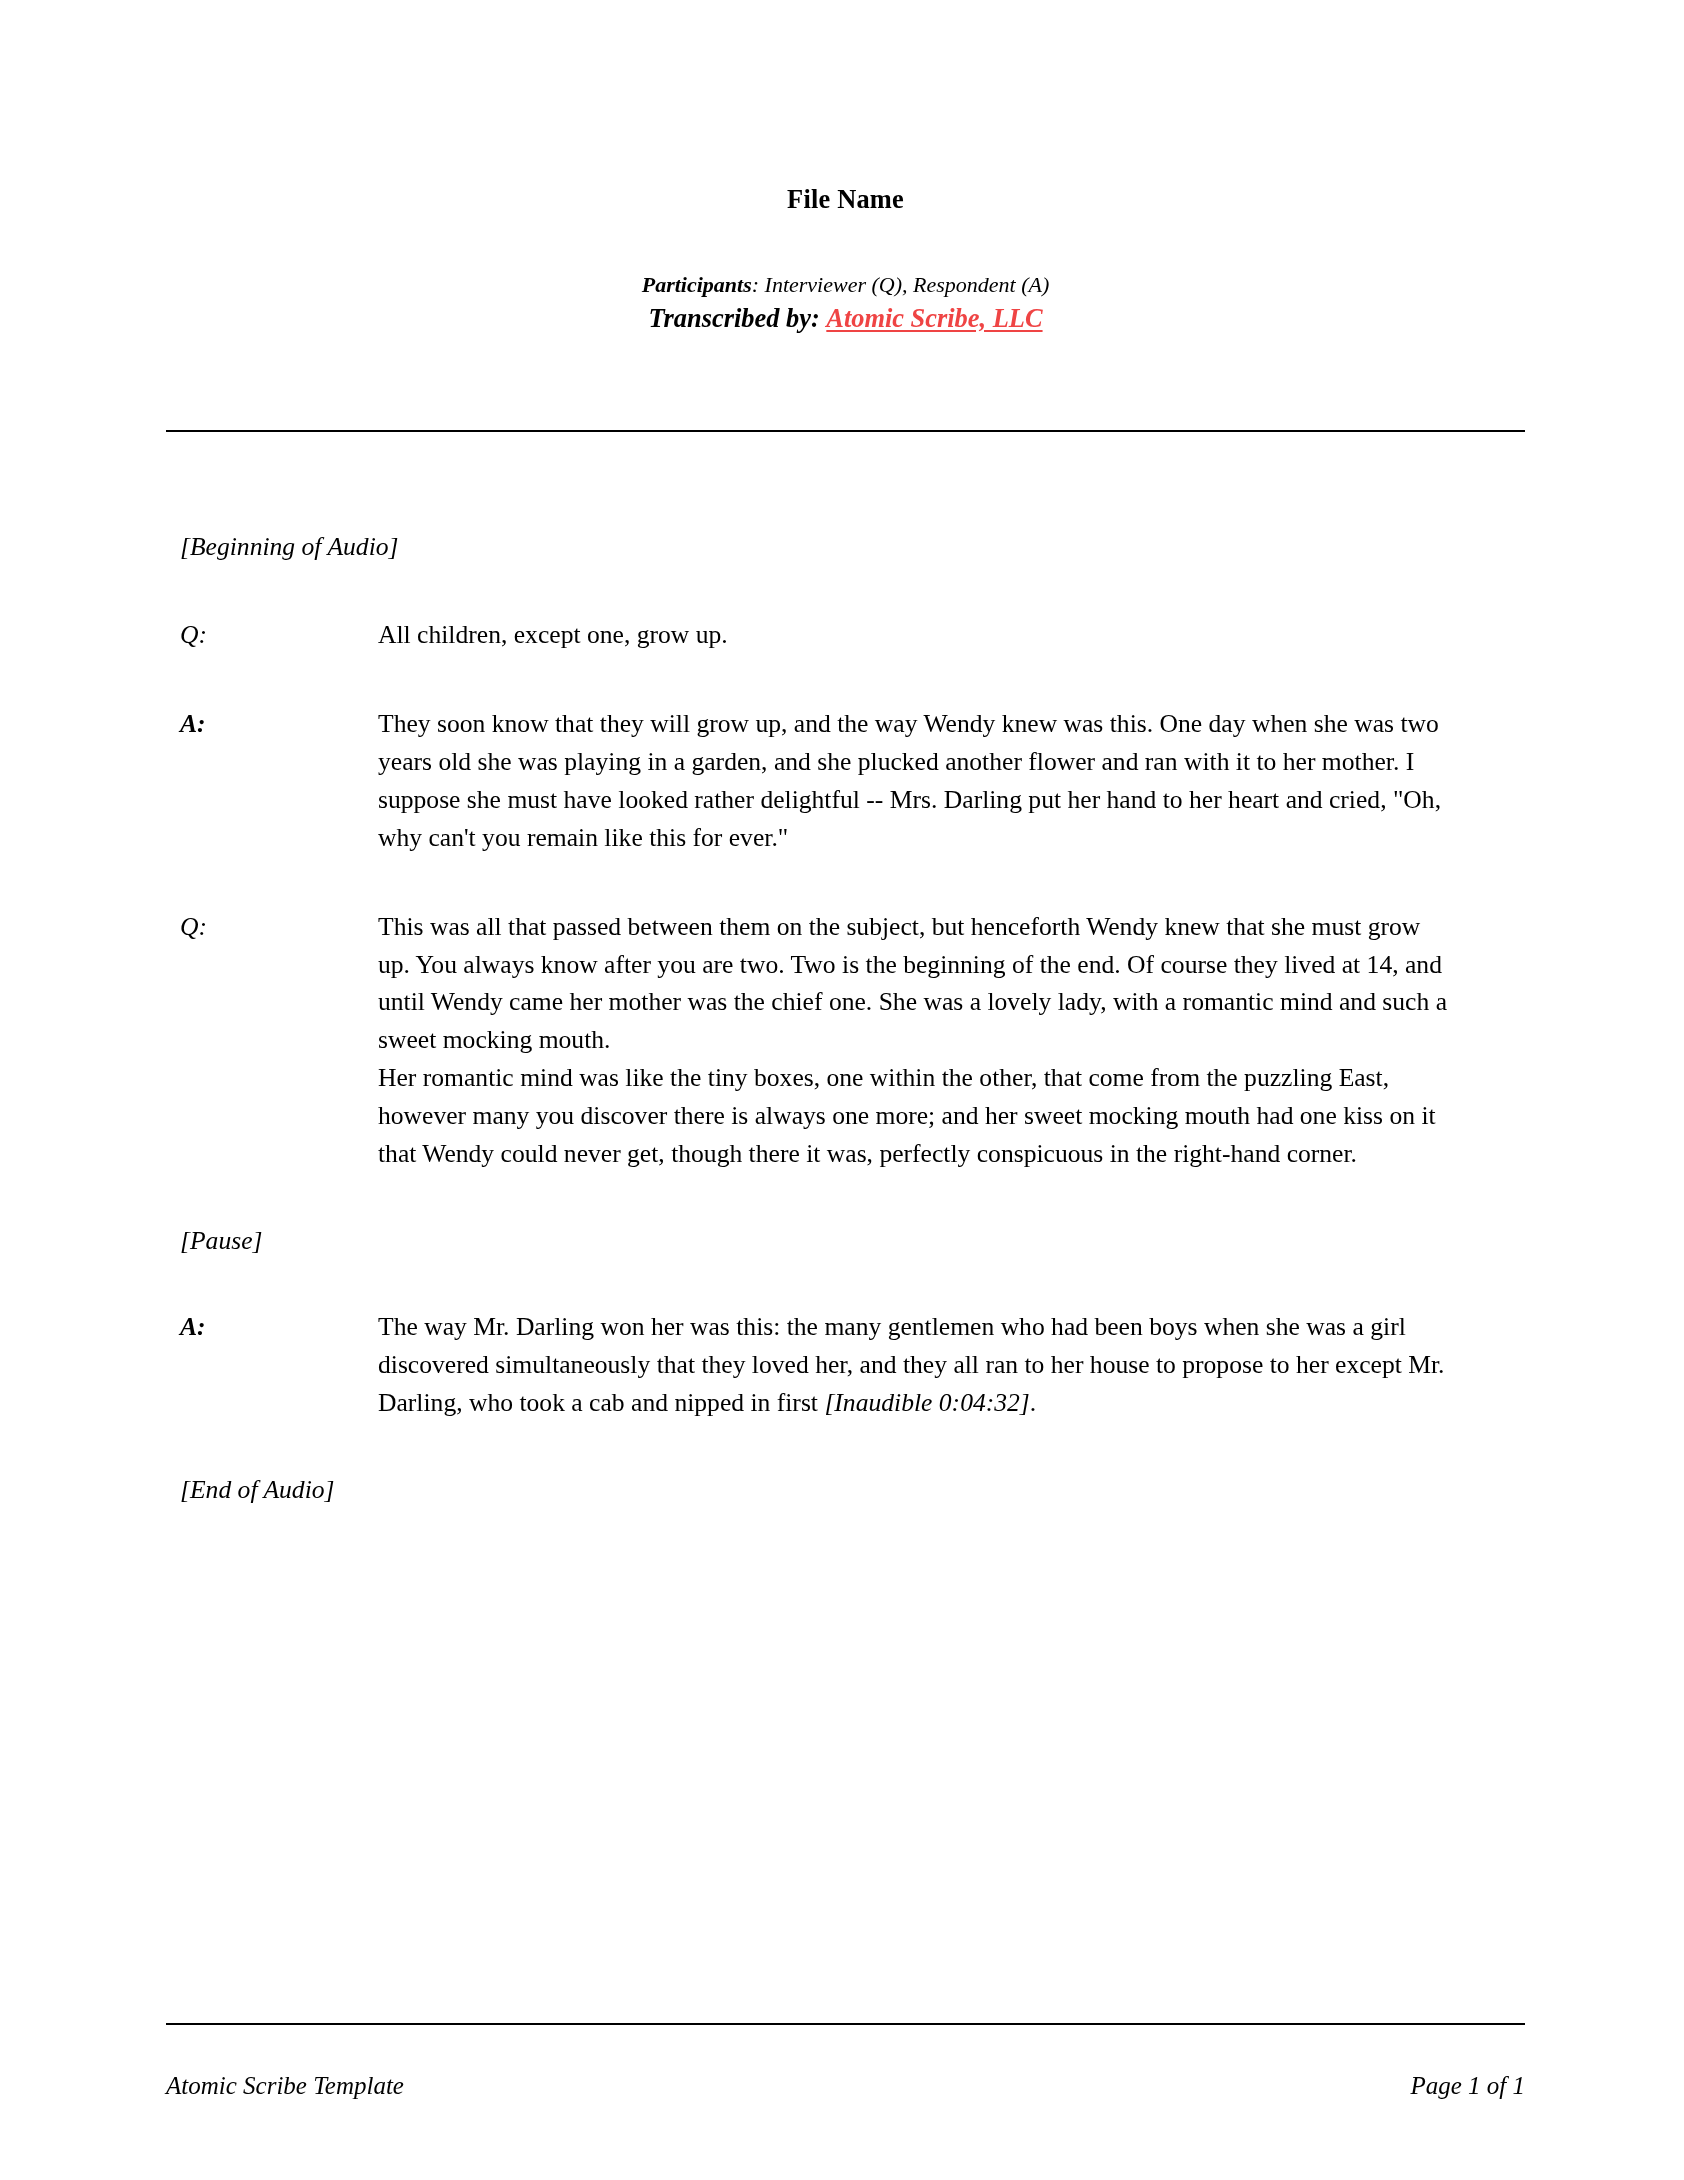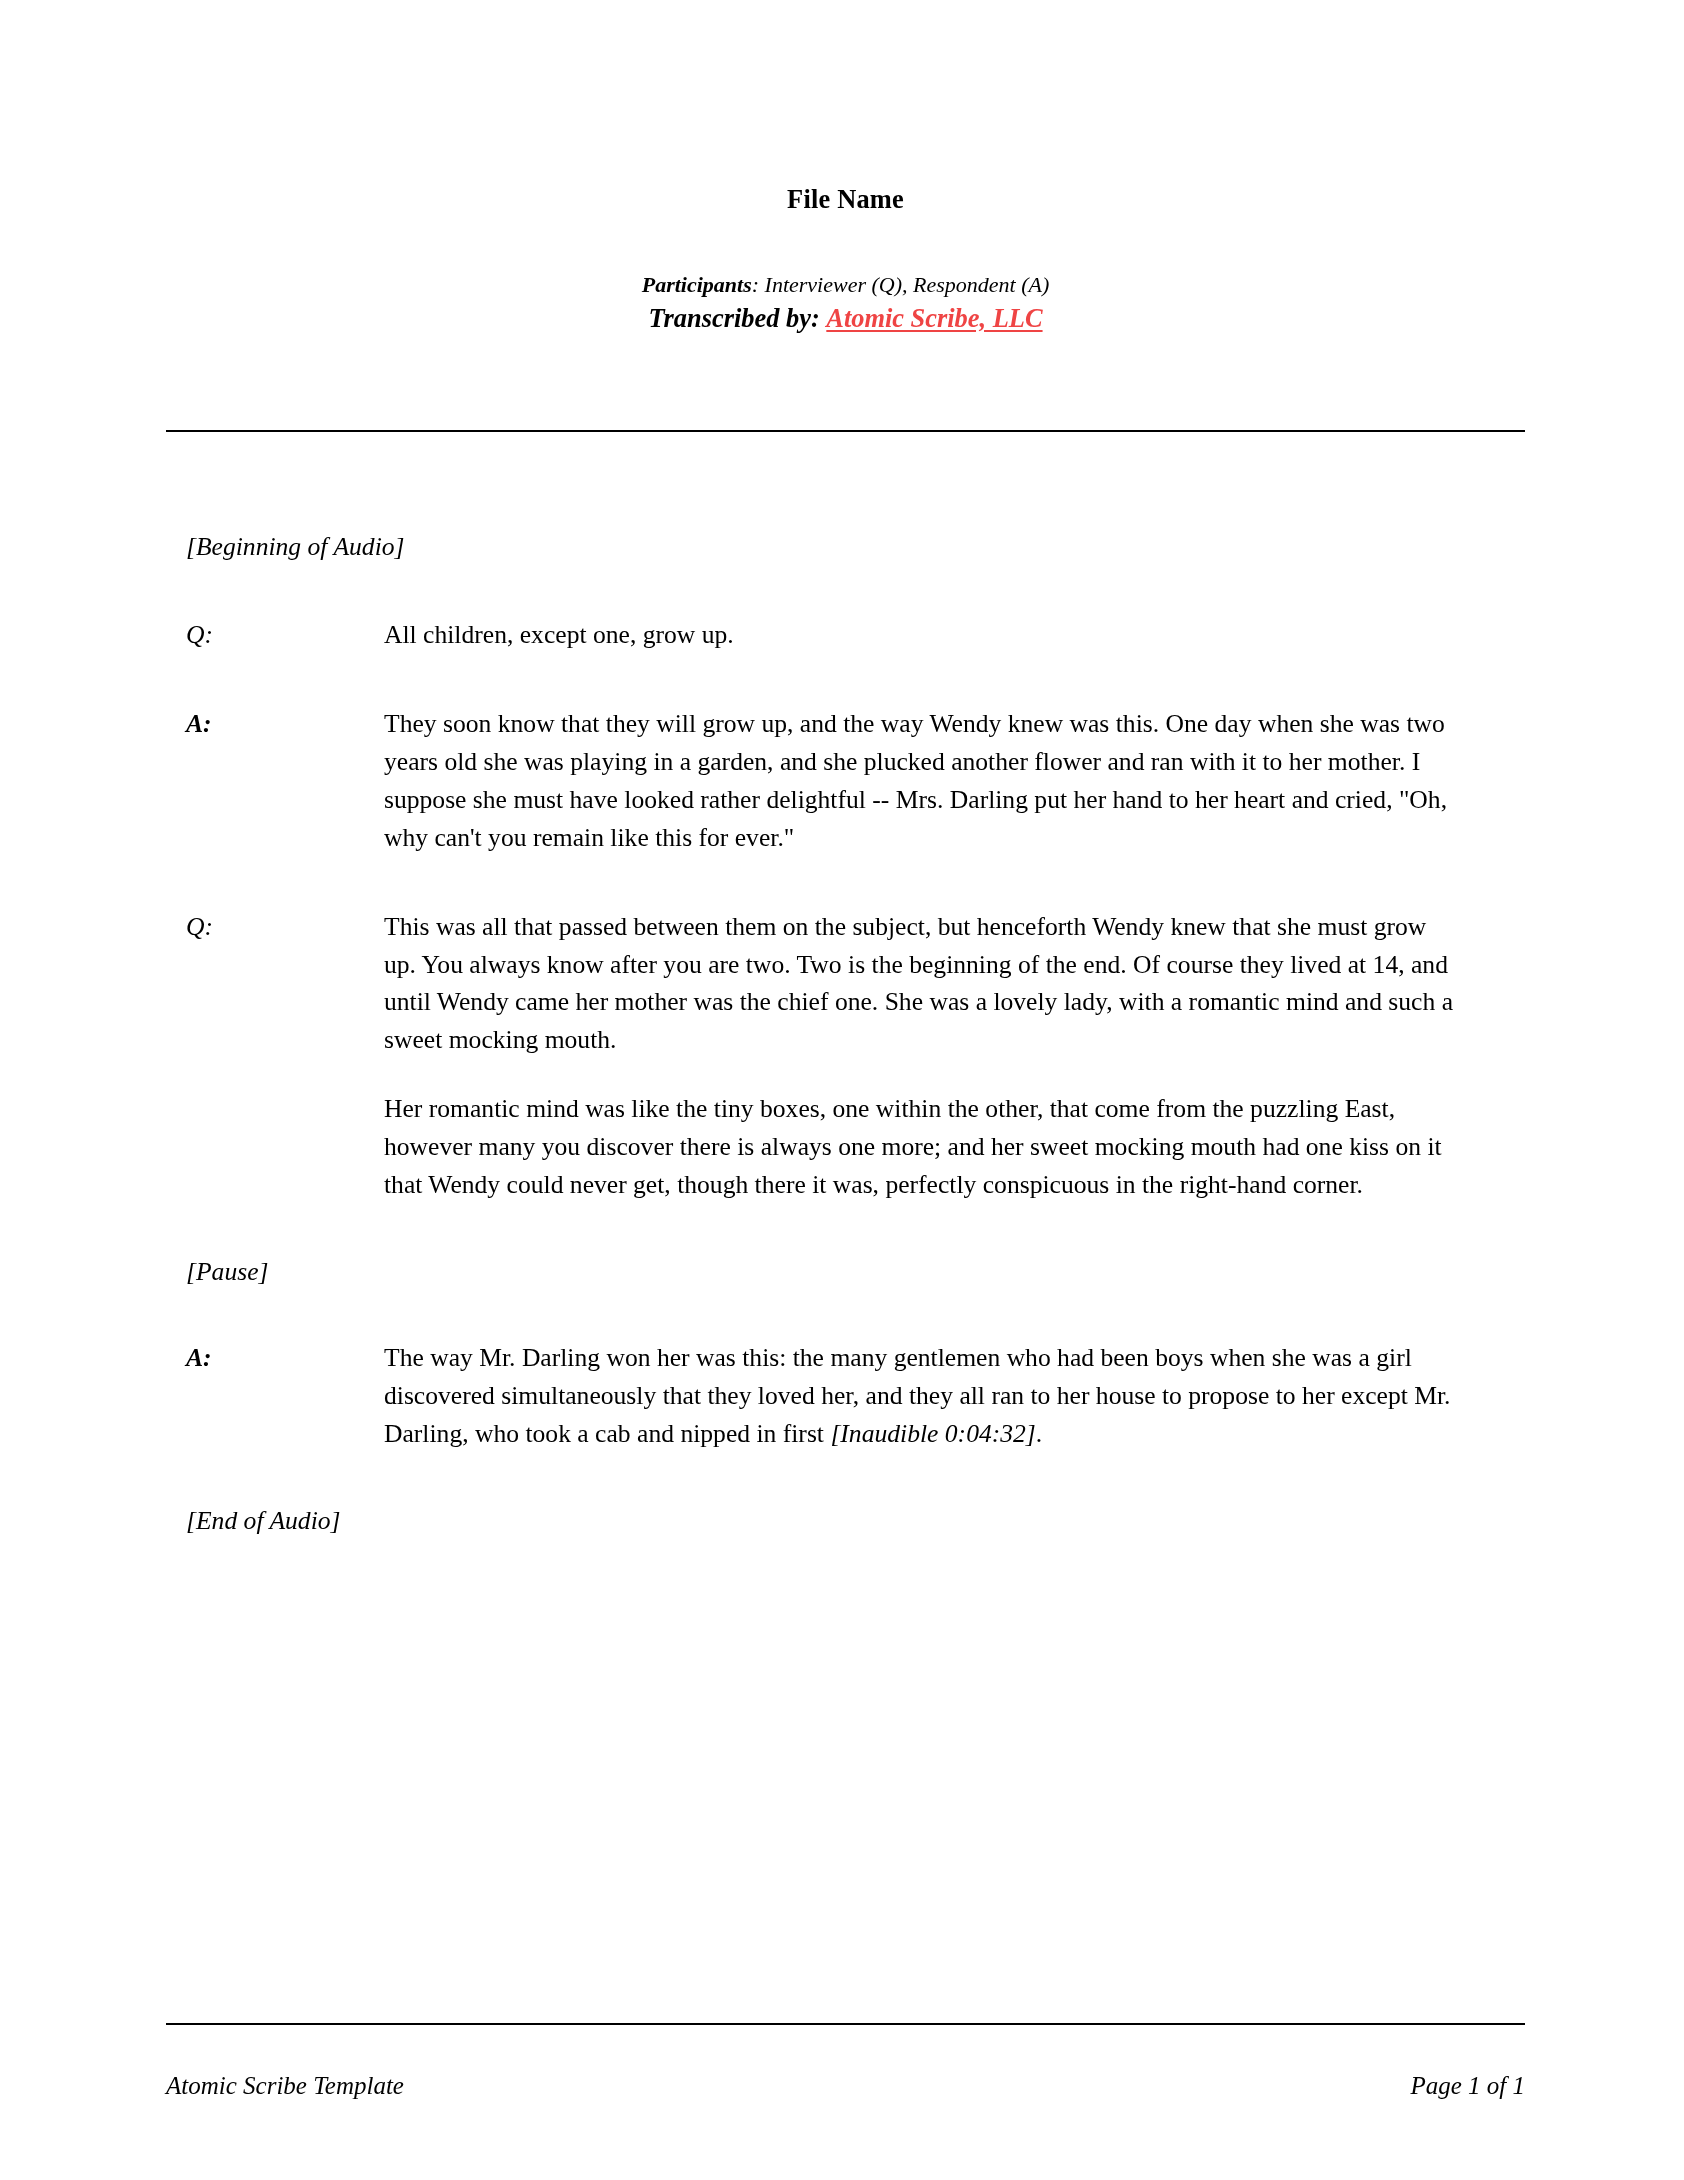--- a/index.html
+++ b/index.html
@@ -74,21 +74,21 @@
     width: 1359px;
     height: 0;
     border-top: 2.6px solid #000000;
   }
   .rule-header { top: 430px; }
   .rule-footer { top: 2023px; }
 
   
   .body-area {
     position: absolute;
-    left: 186px;
+    left: 180px;
     top: 530px;
     width: 1278px;
   }
 
   .marker {
     font-size: 25.6px;
     font-style: italic;
     line-height: 1.30;
     margin: 0 0 0 0;
   }
@@ -109,21 +109,21 @@
   .turn-body {
     flex: 1 1 auto;
     width: 1080px;
   }
   .para {
     font-size: 25.6px;
     line-height: 1.48;
     margin: 0;
     text-align: left;
   }
-  .para + .para { margin-top: 31px; }
+  .para + .para { }
   .ital { font-style: italic; }
 
   .gap-lg { height: 53px; }
   .gap-md { height: 51px; }
 
   
   .doc-footer {
     position: absolute;
     left: 166px;
     top: 2072px;

